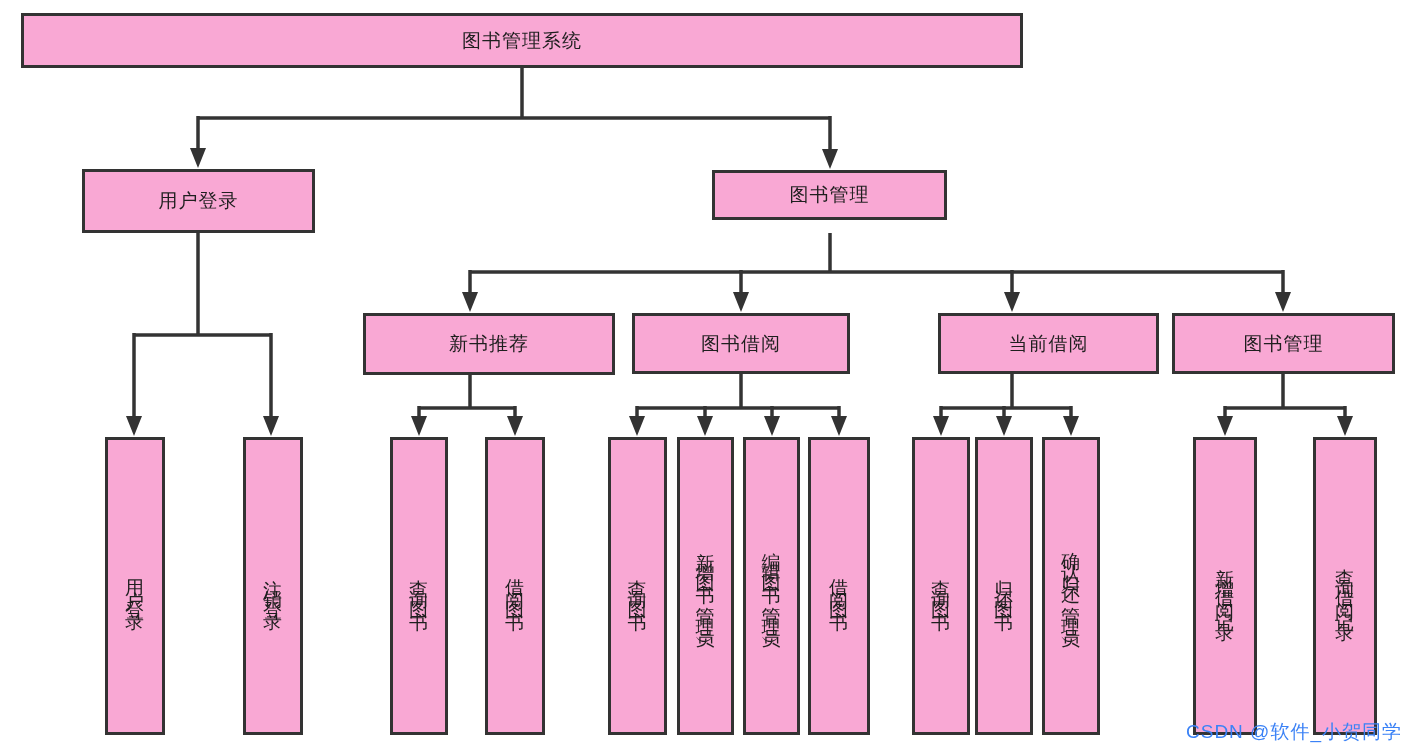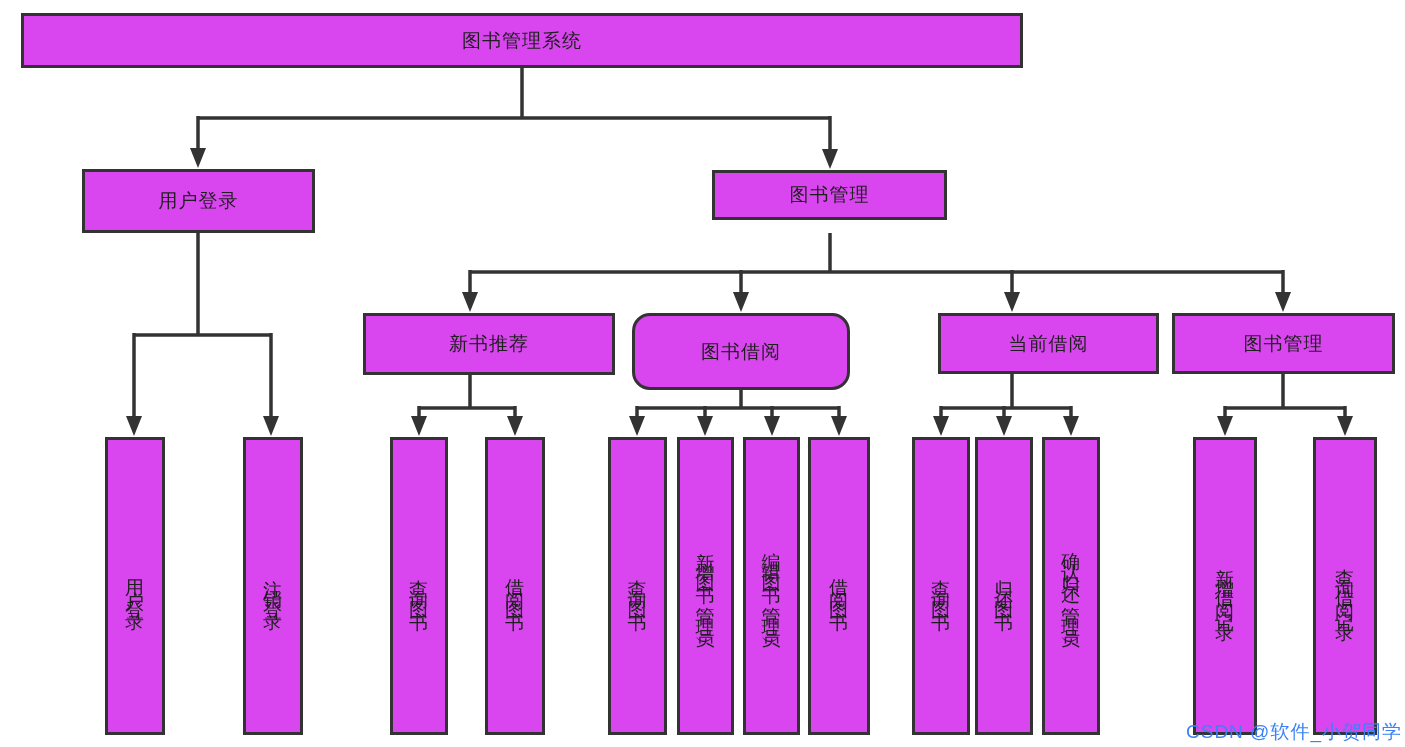--- a/index.html
+++ b/index.html
@@ -4,21 +4,21 @@
 <style>
   html,body{margin:0;padding:0;}
   body{
     width:1405px;height:747px;position:relative;overflow:hidden;
     background:#ffffff;
     font-family:"Liberation Sans", sans-serif;
     color:#1f1f1f;
   }
   .box{
     position:absolute;
-    background:#d946ef;
+    background:#f9a8d4;
     border:3px solid #333333;
     box-sizing:border-box;
     display:flex;align-items:center;justify-content:center;
     font-size:19px;
     letter-spacing:1px;
     z-index:2;
   }
   .hlabel{white-space:nowrap;}
   .vbox .vlabel{
     writing-mode:vertical-rl;
@@ -128,21 +128,21 @@
 <div class="box" style="left:82px;top:169px;width:233px;height:64px;">
   <span class="hlabel">用户登录</span>
 </div>
 <div class="box" style="left:712px;top:170px;width:235px;height:50px;">
   <span class="hlabel">图书管理</span>
 </div>
 
 <div class="box" style="left:363px;top:313px;width:252px;height:62px;">
   <span class="hlabel">新书推荐</span>
 </div>
-<div class="box" style="left:632px;top:313px;width:218px;height:77px;border-radius:18px;">
+<div class="box" style="left:632px;top:313px;width:218px;height:61px;">
   <span class="hlabel">图书借阅</span>
 </div>
 <div class="box" style="left:902px;top:313px;width:221px;height:61px;margin-left:36px;">
   <span class="hlabel">当前借阅</span>
 </div>
 <div class="box" style="left:1172px;top:313px;width:223px;height:61px;">
   <span class="hlabel">图书管理</span>
 </div>
 
 <div class="box vbox" style="left:105px;top:437px;width:60px;height:298px;">

